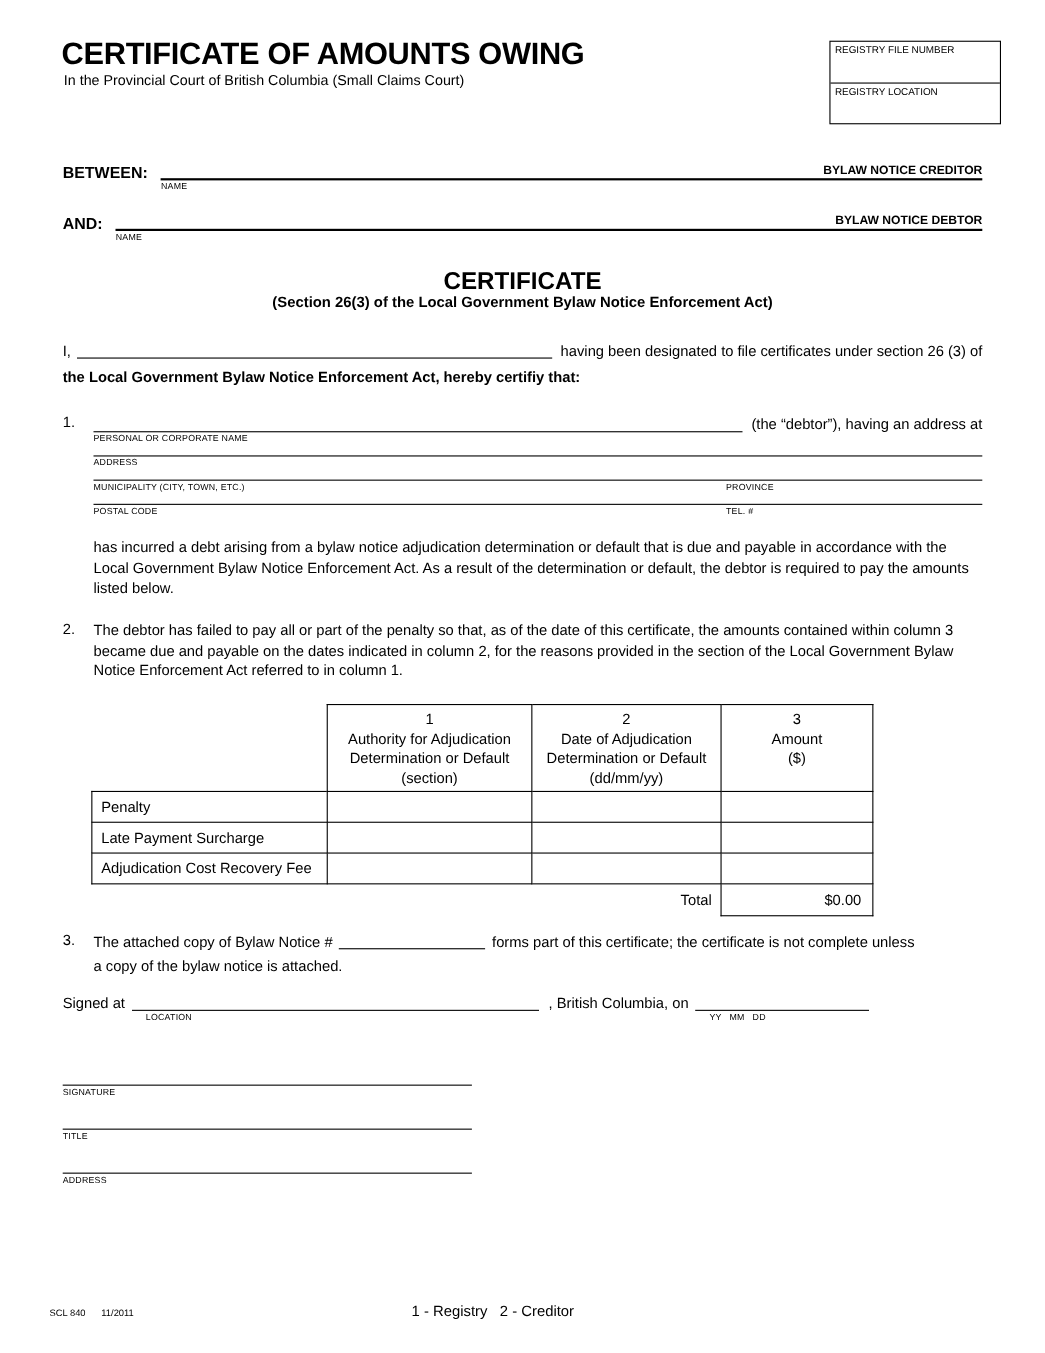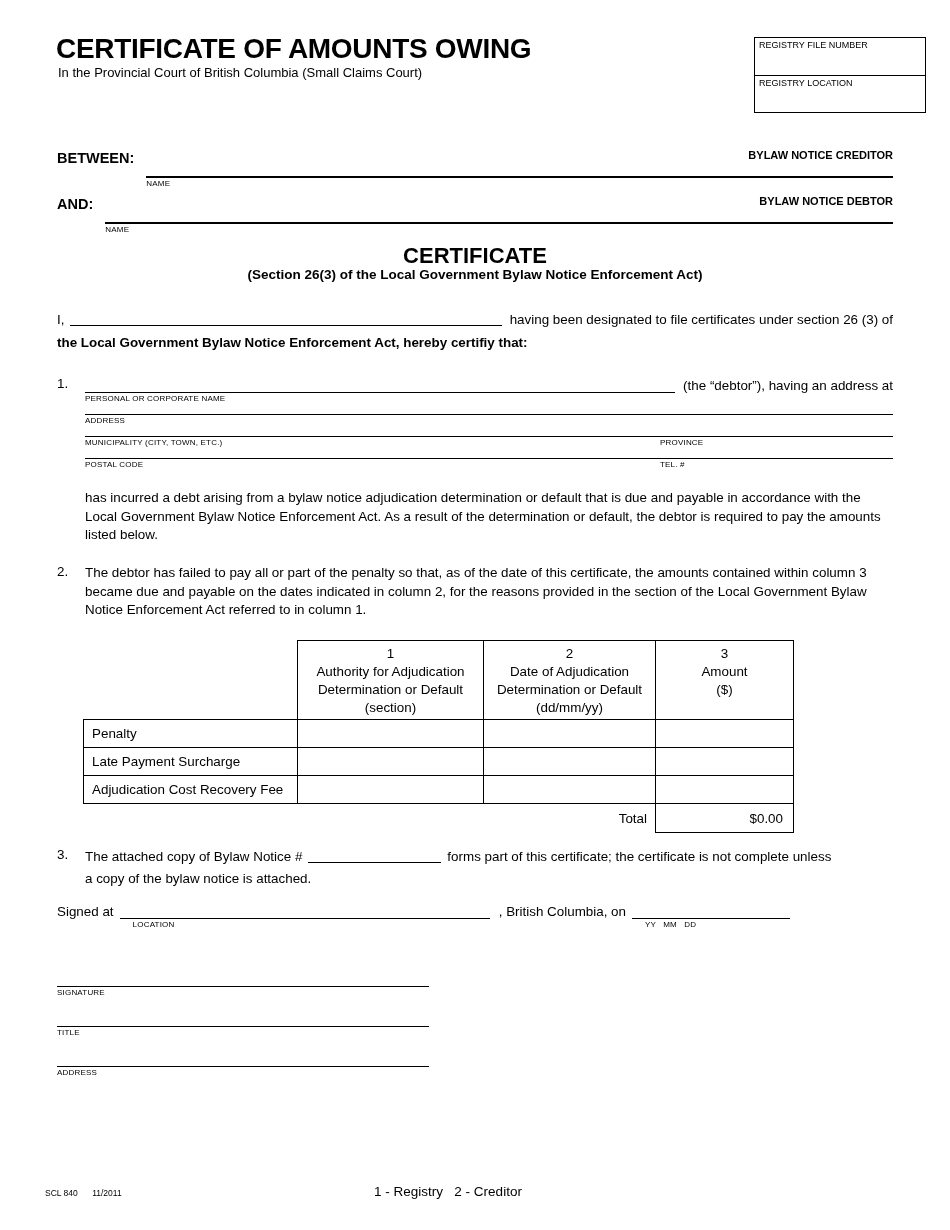--- a/index.html
+++ b/index.html
@@ -7,29 +7,29 @@
   body {
     width: 950px; height: 1230px;
     font-family: "Liberation Sans", sans-serif;
     color: #000;
   }
   .page { position: relative; width: 950px; height: 1230px; overflow: hidden; background: #fff; border-radius: 31px; }
 
   
   .title { position: absolute; left: 56px; top: 33px; font-size: 28px; font-weight: 700; letter-spacing: -0.3px; }
   .subtitle { position: absolute; left: 58px; top: 65px; font-size: 13px; }
-  .registry-box { position: absolute; left: 754px; top: 37px; width: 172px; border: 1.5px solid #000; }
+  .registry-box { position: absolute; left: 754px; top: 37px; width: 156px; border: 1.5px solid #000; }
   .registry-cell { height: 37px; padding: 2px 0 0 4px; font-size: 9px; }
   .registry-cell + .registry-cell { border-top: 1.5px solid #000; }
 
   
   .party-row { position: absolute; left: 57px; width: 836px; display: flex; align-items: flex-start; }
   .party-label { font-size: 14.5px; font-weight: 700; line-height: 16px; padding-top: 1px; margin-right: 12px; white-space: nowrap; }
   .party-field { flex: 1; }
-  .party-caption { border-bottom: 2px solid #000; text-align: right; font-size: 11px; font-weight: 700; line-height: 13px; padding-bottom: 14px; }
+  .party-caption { border-bottom: 2px solid #000; text-align: right; font-size: 11px; font-weight: 700; line-height: 13px; padding-bottom: 0; }
   .sub { font-size: 8px; padding-top: 2px; line-height: 8px; letter-spacing: 0.2px; }
 
   
   .cert-heading { position: absolute; left: 0; top: 243px; width: 950px; text-align: center; font-size: 22px; font-weight: 700; }
   .cert-subheading { position: absolute; left: 0; top: 267px; width: 950px; text-align: center; font-size: 13.5px; font-weight: 700; }
 
   
   .bt { font-size: 13.4px; line-height: 18.5px; }
   .nowrap { white-space: nowrap; }
 

